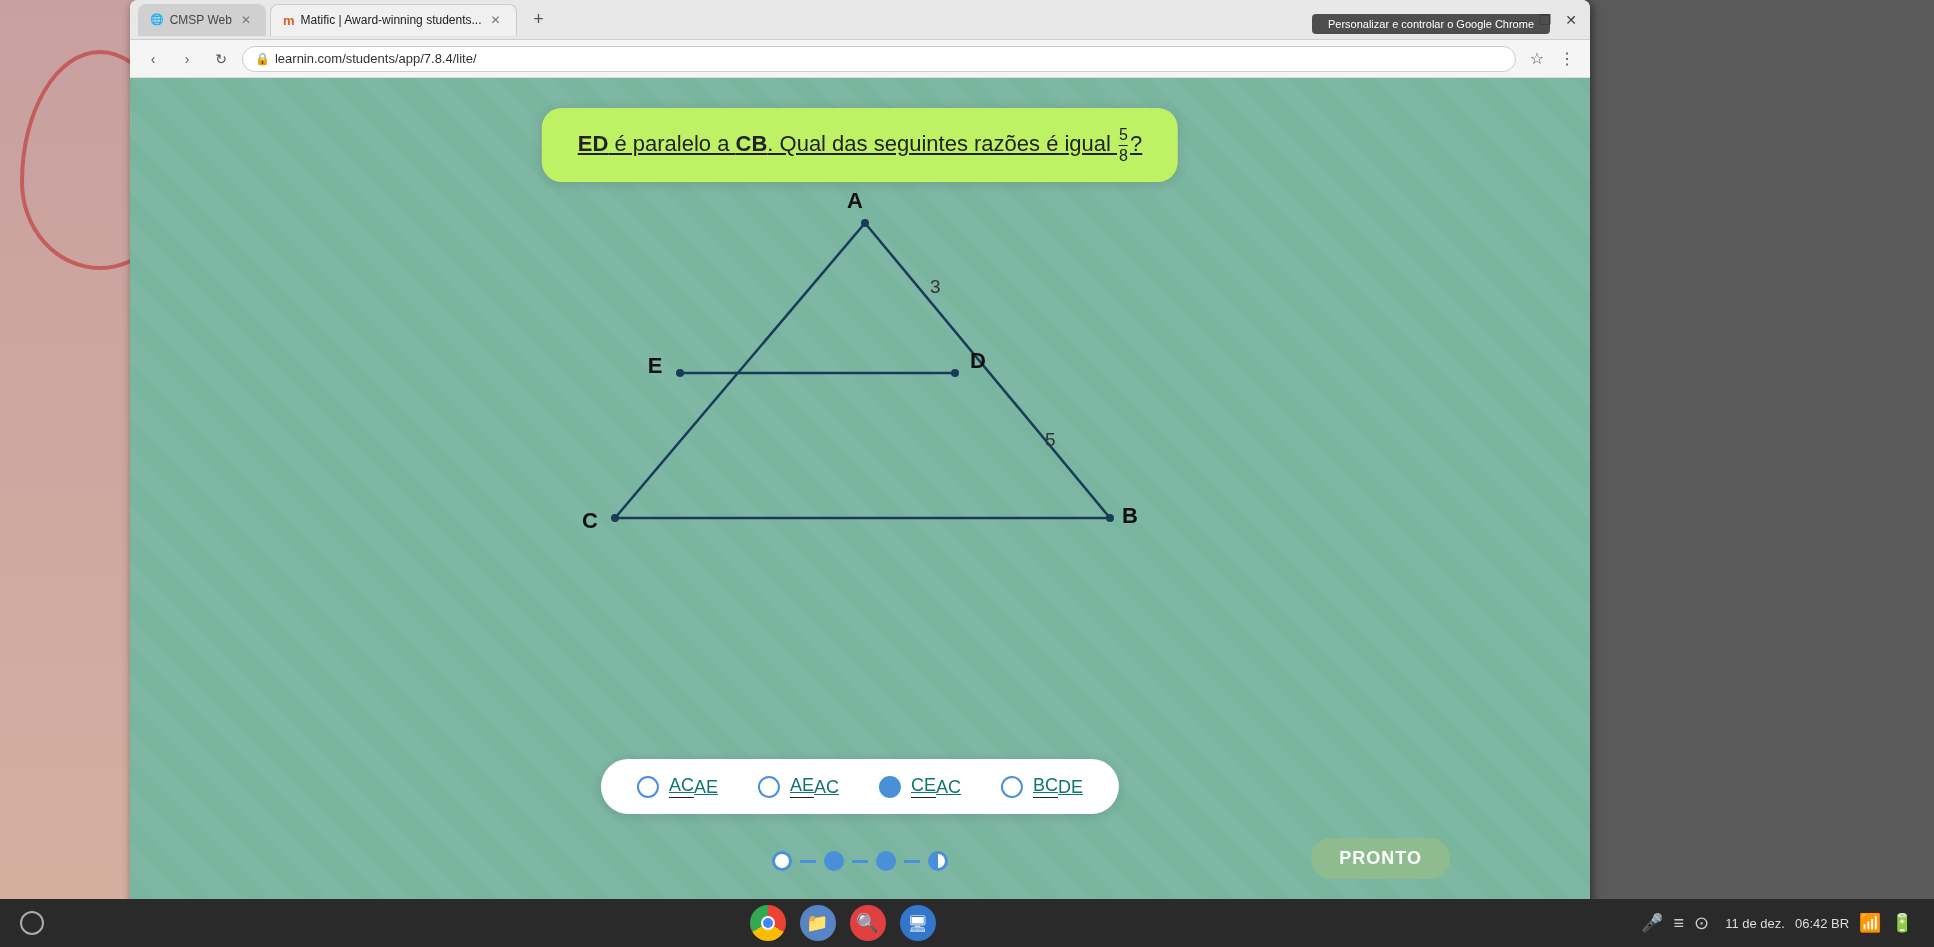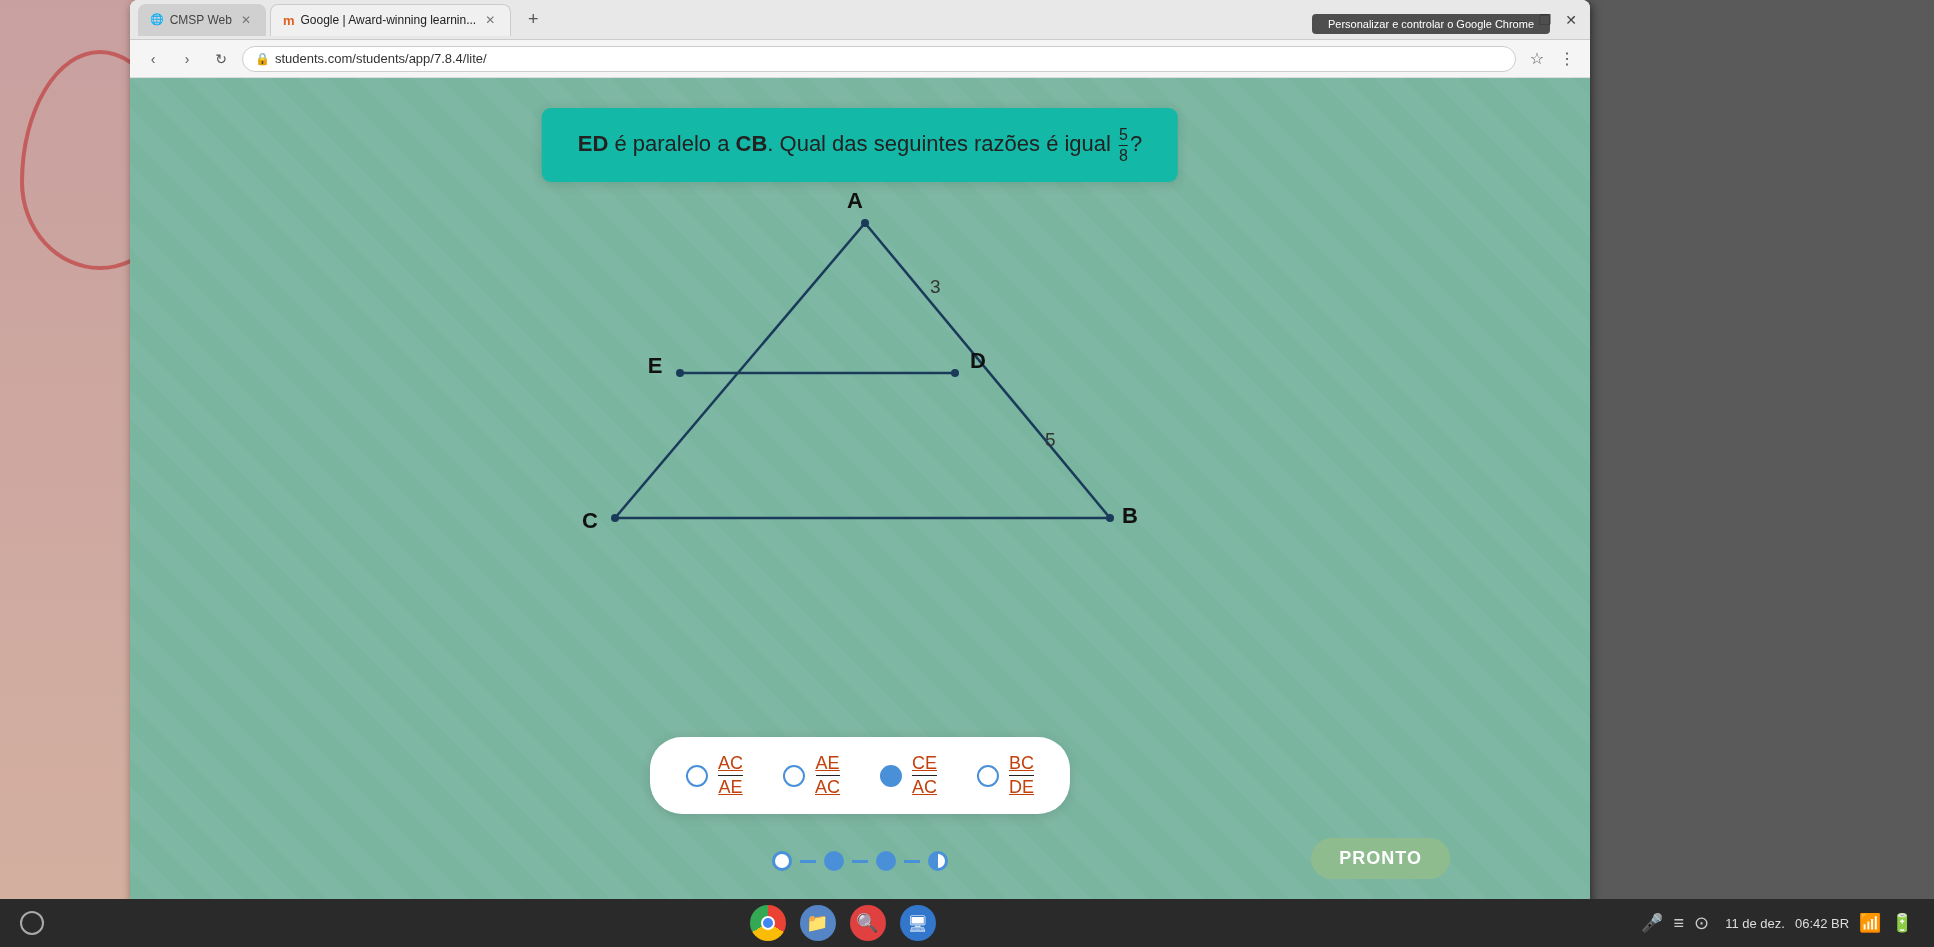--- a/index.html
+++ b/index.html
@@ -184,28 +184,29 @@
           rgba(255,255,255,0.03) 40px
         );
     }
 
     
     .question-box {
       position: absolute;
       top: 30px;
       left: 50%;
       transform: translateX(-50%);
-      background: #14b8a6;
-      border-radius: 9px;
+      background: #bef264;
+      border-radius: 20px;
       padding: 18px 36px;
       font-size: 22px;
       color: #222;
       white-space: nowrap;
       box-shadow: 0 2px 12px rgba(0,0,0,0.12);
       text-align: center;
+      text-decoration: underline;
     }
     .question-box b { font-weight: bold; }
     .fraction {
       display: inline-flex;
       flex-direction: column;
       align-items: center;
       vertical-align: middle;
       font-size: 16px;
       line-height: 1.1;
       border-left: none;
@@ -271,24 +272,24 @@
       width: 22px;
       height: 22px;
       border-radius: 50%;
       border: 2.5px solid #4a90d9;
       background: white;
       flex-shrink: 0;
     }
 
     .answer-fraction {
       display: flex;
-      flex-direction: column;
+      flex-direction: row;
       align-items: center;
       font-size: 18px;
-      color: #c2410c;
+      color: #0f766e;
       text-decoration: underline;
       text-decoration-thickness: 1px;
     }
     .answer-fraction .afrac-num {
       border-bottom: 1.5px solid #222;
       padding-bottom: 1px;
       text-decoration: underline;
       text-decoration-thickness: 1px;
     }
     .answer-fraction .afrac-den {
@@ -443,38 +444,38 @@
 <div class="browser-window">
 
   <div class="title-bar">
     <div class="tab-inactive">
       <span style="color:#d04040;font-weight:bold;font-size:11px;">🌐</span>
       <span>CMSP Web</span>
       <span class="tab-close">✕</span>
     </div>
     <div class="tab-active">
       <span style="color:#e06020;font-weight:bold;font-size:13px;">m</span>
-      <span>Google | Award-winning learnin...</span>
+      <span>Matific | Award-winning students...</span>
       <span class="tab-close">✕</span>
     </div>
     <div class="tab-add">+</div>
     <div class="window-controls">
       <div class="win-btn">—</div>
       <div class="win-btn">❐</div>
       <div class="win-btn">✕</div>
     </div>
   </div>
 
   <div class="address-bar">
     <div class="nav-btn">‹</div>
     <div class="nav-btn">›</div>
     <div class="nav-btn">↻</div>
     <div class="url-bar">
       <span class="url-lock">🔒</span>
-      <span>students.com/students/app/7.8.4/lite/</span>
+      <span>learnin.com/students/app/7.8.4/lite/</span>
     </div>
     <div class="toolbar-actions">
       <div class="toolbar-btn">☆</div>
       <div class="toolbar-btn">⋮</div>
     </div>
   </div>
 
   <div class="personalize-tooltip">Personalizar e controlar o Google Chrome</div>
 
   <div class="bookmark-icon" style="position:absolute;top:82px;right:12px;">🔖</div>

